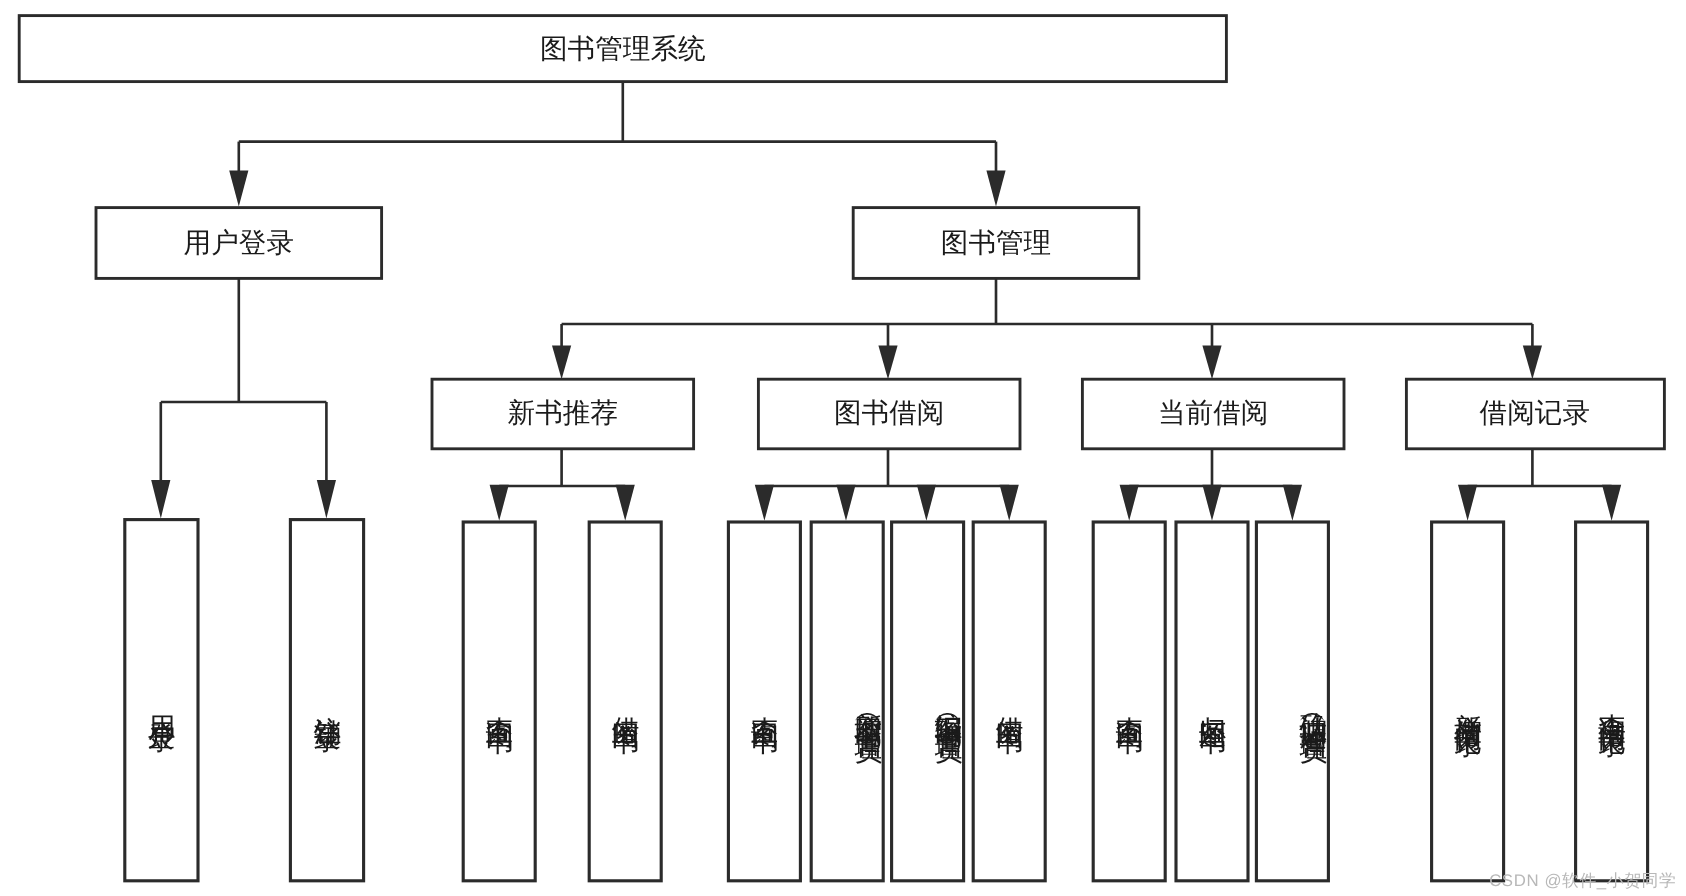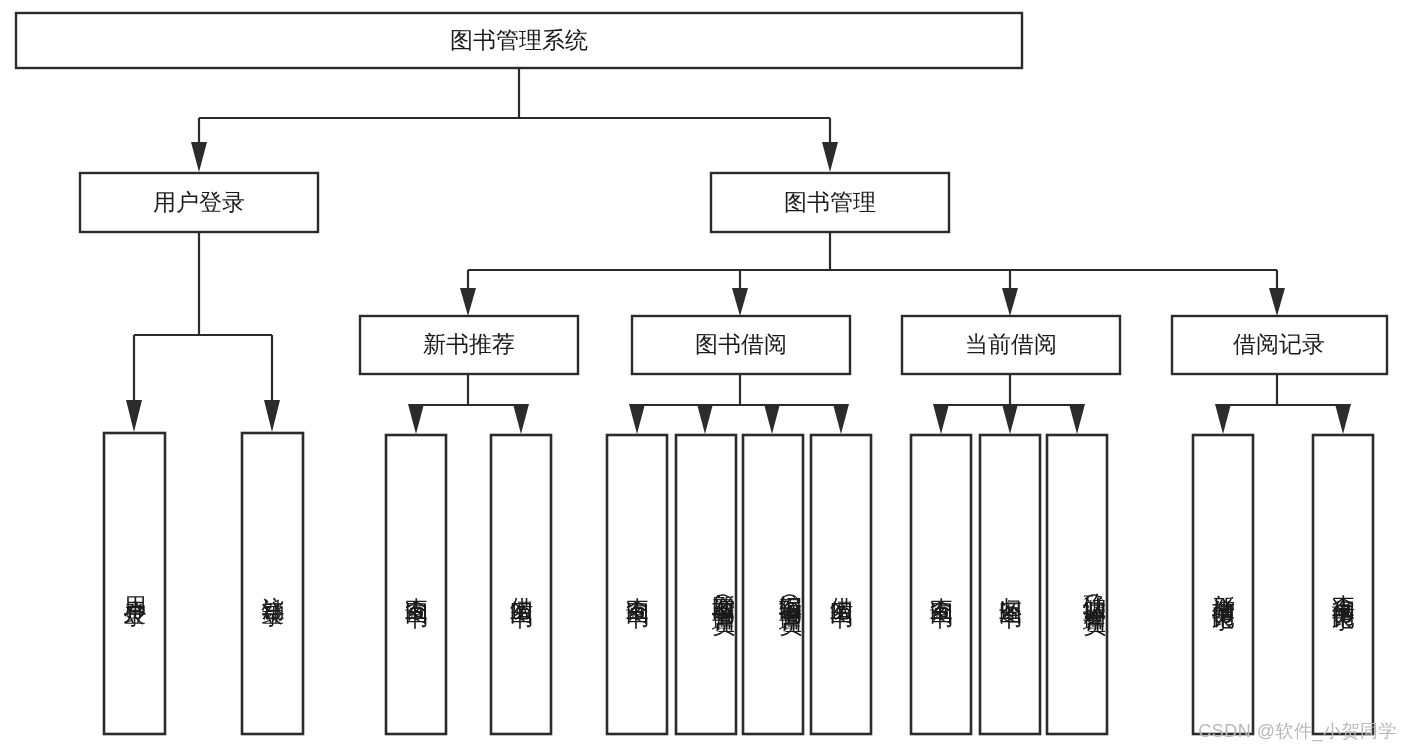--- a/index.html
+++ b/index.html
@@ -68,21 +68,21 @@
     letter-spacing: 3px;
     color: #1a1a1a;
     white-space: nowrap;
     pointer-events: none;
   }
   .watermark {
     position: absolute;
     right: 8px;
     bottom: 4px;
     font-family: "Liberation Sans", "DejaVu Sans", sans-serif;
-    font-size: 18px;
+    font-size: 14px;
     color: #b8b8b8;
     letter-spacing: 0.5px;
     user-select: none;
   }
 </style>
 </head>
 <body>
 
 <div id="diagram-root">
 

